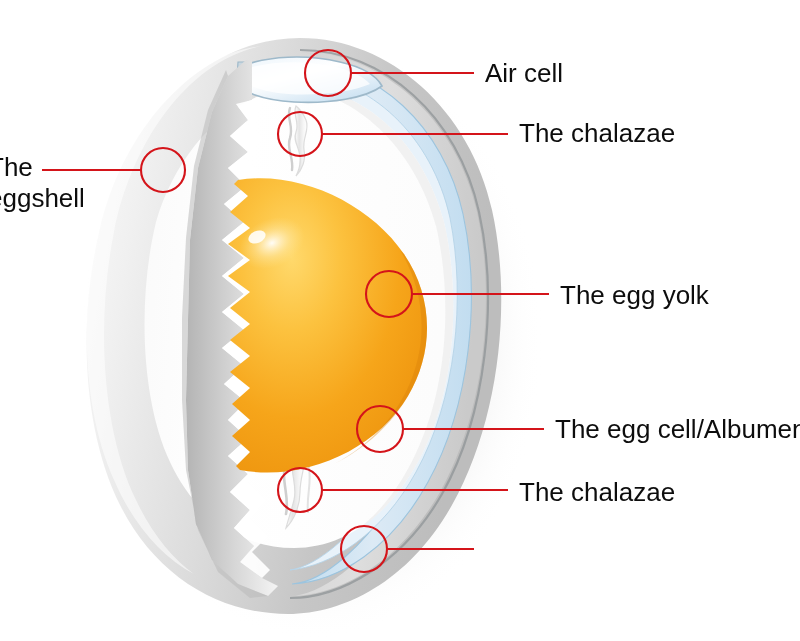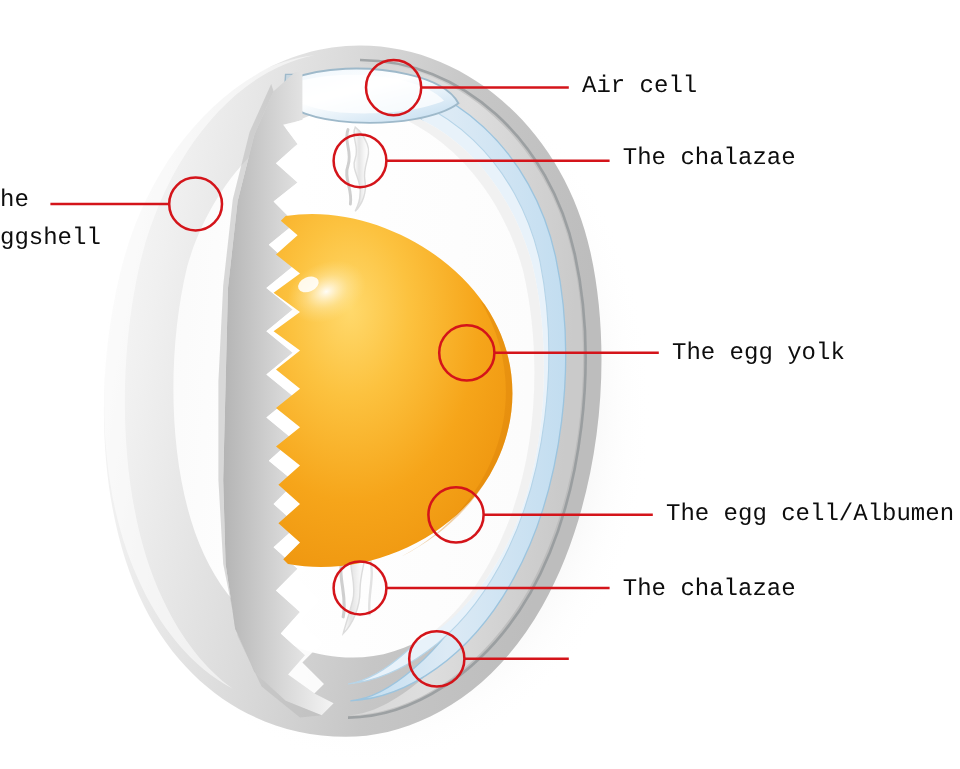--- a/index.html
+++ b/index.html
@@ -22,22 +22,22 @@
   #diagram-svg {
     position: absolute;
     left: 0;
     top: 0;
     width: 800px;
     height: 641px;
     display: block;
   }
   .label-text {
     position: absolute;
-    font-family: Liberation Mono, monospace;
-    font-size: 20px;
+    font-family: Liberation Sans, sans-serif;
+    font-size: 26px;
     line-height: 30px;
     color: #0d0d0d;
     white-space: nowrap;
     letter-spacing: 0px;
   }
   #label-eggshell {
     left: -12px;
     top: 152px;
     white-space: normal;
     width: 120px;

